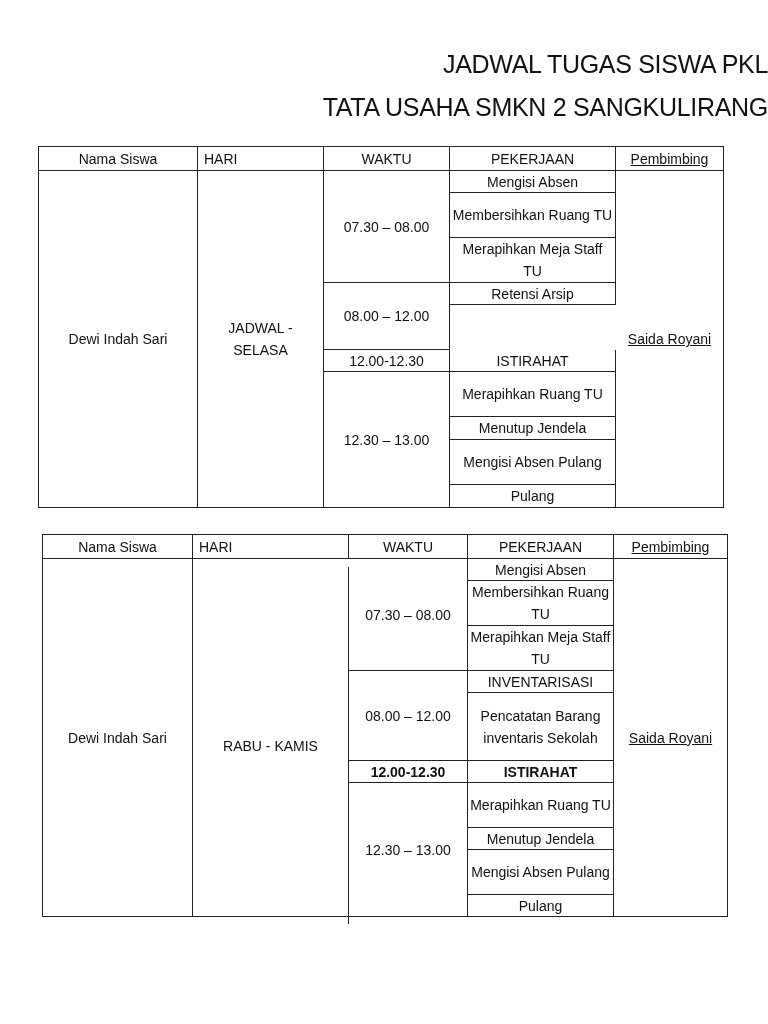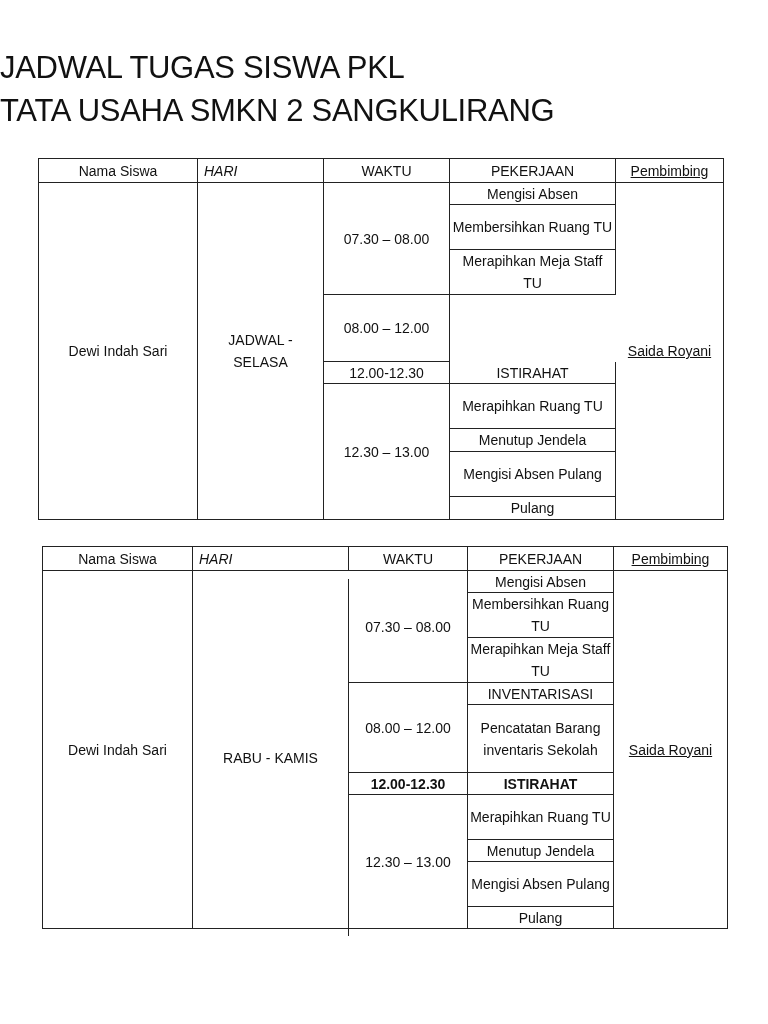--- a/index.html
+++ b/index.html
@@ -1,23 +1,23 @@
 <!DOCTYPE html>
 <html><head>
 <meta charset="utf-8">
 <style>
   html, body { margin:0; padding:0; background:#ffffff; }
   body { width:768px; height:1024px; position:relative; overflow:hidden;
          font-family: "Liberation Sans", "DejaVu Sans", sans-serif; color:#111; }
-  .title { position:absolute; left:0; width:768px; text-align:left; font-size:31px; letter-spacing:-0.3px; }
-  .tbl { position:absolute; border:1px solid #222; box-sizing:border-box;margin-top:12px; }
+  .title { position:absolute; left:0; width:768px; text-align:right; font-size:25px; letter-spacing:-0.3px; }
+  .tbl { position:absolute; border:1px solid #222; box-sizing:border-box; }
   .cell { position:absolute; box-sizing:border-box; border-right:1px solid #222; border-bottom:1px solid #222;
           display:flex; align-items:center; justify-content:center; text-align:center;
           font-size:14px; line-height:22px; padding:0 2px; }
-  .cell.left { justify-content:flex-start; padding-left:6px;font-style:italic; }
+  .cell.left { justify-content:flex-start; padding-left:6px; }
   .cell.nr { border-right:none;text-decoration:underline; }
   .cell.nb { border-bottom:none; }
   .bold { font-weight:bold; }
 </style>
 </head>
 <body>
 
 <div class="title" style="top:50px;">JADWAL TUGAS SISWA PKL</div>
 <div class="title" style="top:93px;">TATA USAHA SMKN 2 SANGKULIRANG</div>
 
@@ -33,20 +33,21 @@
   <div class="cell nb" style="left:159px; top:24px; width:126px; height:336px;">JADWAL - SELASA</div>
 
   <div class="cell" style="left:285px; top:24px; width:126px; height:112px;">07.30 – 08.00</div>
   <div class="cell" style="left:285px; top:136px; width:126px; height:67px;">08.00 – 12.00</div>
   <div class="cell" style="left:285px; top:203px; width:126px; height:22px;">12.00-12.30</div>
   <div class="cell nb" style="left:285px; top:225px; width:126px; height:135px;">12.30 – 13.00</div>
 
   <div class="cell" style="left:411px; top:24px; width:166px; height:22px;">Mengisi Absen</div>
   <div class="cell" style="left:411px; top:46px; width:166px; height:45px;">Membersihkan Ruang TU</div>
   <div class="cell" style="left:411px; top:91px; width:166px; height:45px;">Merapihkan Meja Staff TU</div>
+  <div class="cell" style="left:411px; top:136px; width:166px; height:22px;">Retensi Arsip</div>
   <div class="cell" style="left:411px; top:203px; width:166px; height:22px;">ISTIRAHAT</div>
   <div class="cell" style="left:411px; top:225px; width:166px; height:45px;">Merapihkan Ruang TU</div>
   <div class="cell" style="left:411px; top:270px; width:166px; height:23px;">Menutup Jendela</div>
   <div class="cell" style="left:411px; top:293px; width:166px; height:45px;">Mengisi Absen Pulang</div>
   <div class="cell nb" style="left:411px; top:338px; width:166px; height:22px;">Pulang</div>
 
   <div class="cell nr nb" style="left:577px; top:24px; width:107px; height:336px;">Saida Royani</div>
 </div>
 
 <div class="tbl" style="left:42px; top:534px; width:686px; height:383px;">

